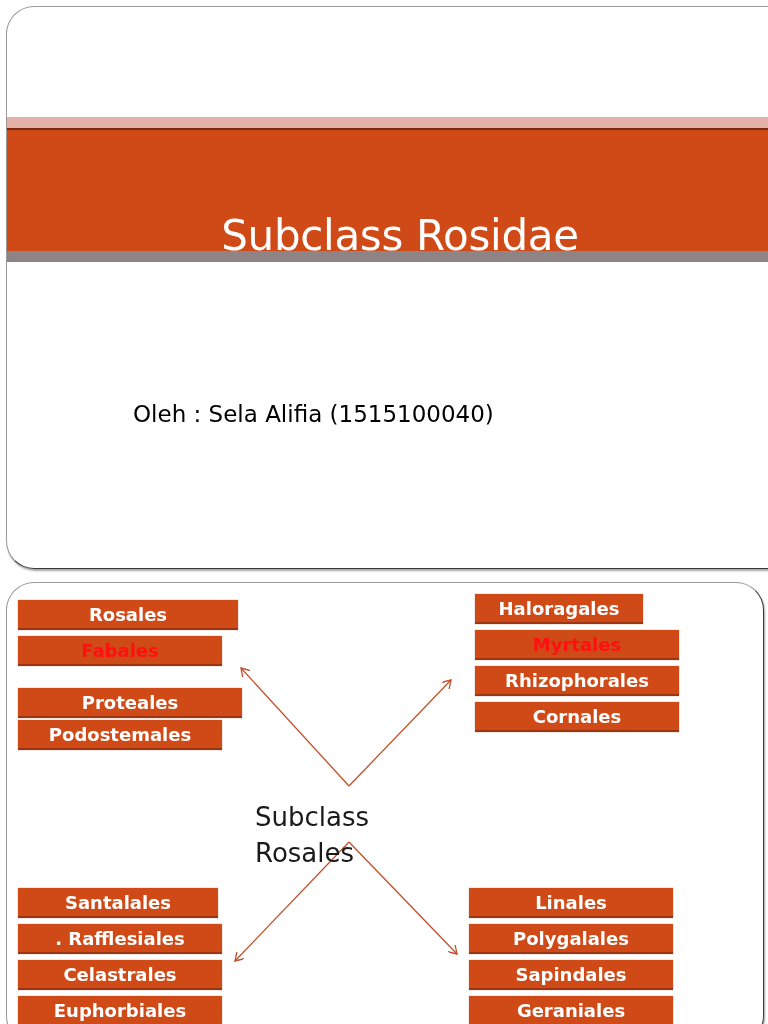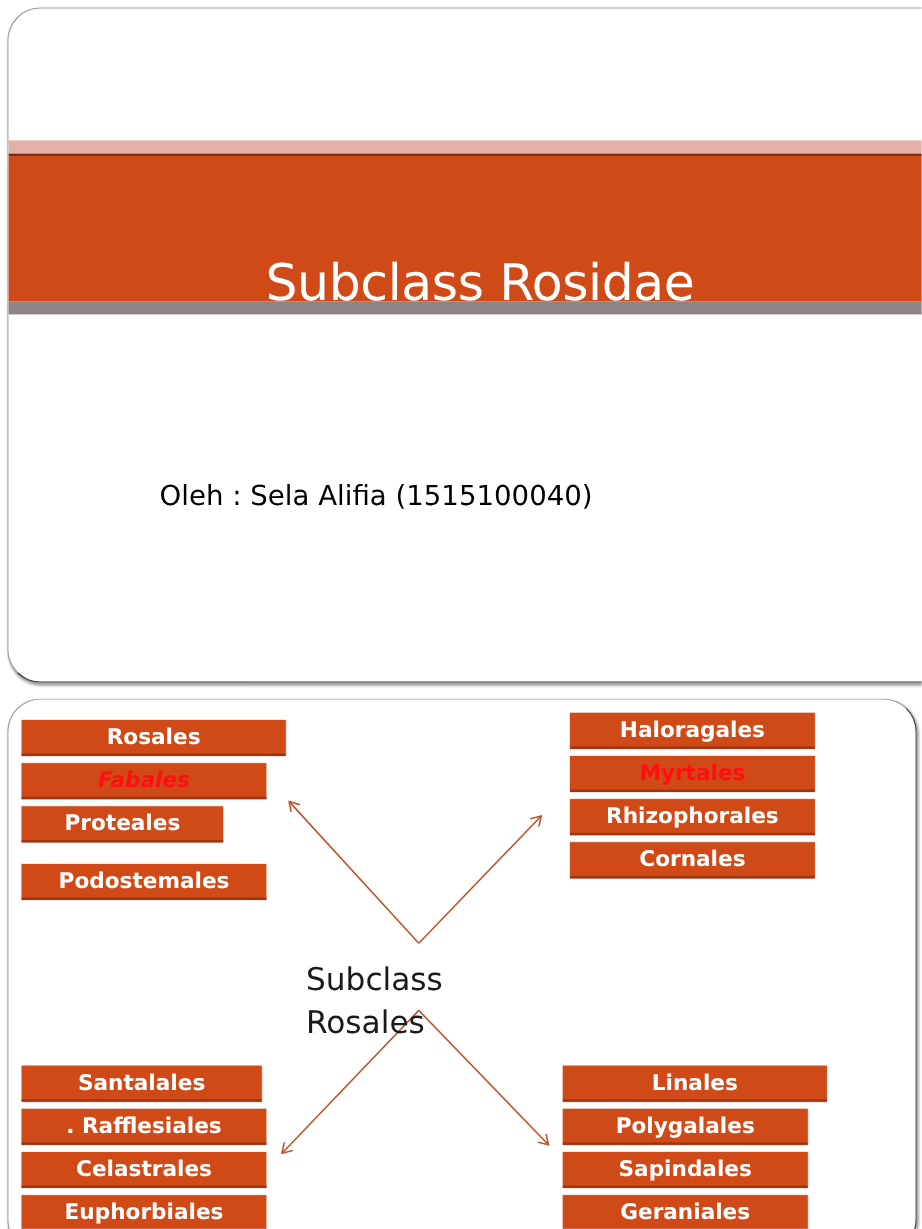--- a/index.html
+++ b/index.html
@@ -42,31 +42,31 @@
     <line x1="342" y1="259" x2="228" y2="378" stroke="#c0502a" stroke-width="1.3" marker-end="url(#ah)"></line>
     <line x1="342" y1="259" x2="450" y2="371" stroke="#c0502a" stroke-width="1.3" marker-end="url(#ah)"></line>
   </svg>
 
   <div class="center-label">
     <div>Subclass</div>
     <div>Rosales</div>
   </div>
 
   <div class="box" style="left:11px;top:17px;width:220px;">Rosales</div>
-  <div class="box red" style="left:11px;top:53px;width:204px;font-style:italic;">Fabales</div>
-  <div class="box" style="left:11px;top:89px;width:168px;">Proteales</div>
+  <div class="box red" style="left:11px;top:53px;width:204px;">Fabales</div>
+  <div class="box" style="left:11px;top:105px;width:224px;">Proteales</div>
   <div class="box" style="left:11px;top:125px;width:204px;margin-top:12px;">Podostemales</div>
 
-  <div class="box" style="left:468px;top:11px;width:204px;">Haloragales</div>
+  <div class="box" style="left:468px;top:11px;width:168px;">Haloragales</div>
   <div class="box red" style="left:468px;top:47px;width:204px;">Myrtales</div>
   <div class="box" style="left:468px;top:83px;width:204px;">Rhizophorales</div>
   <div class="box" style="left:468px;top:119px;width:204px;">Cornales</div>
 
   <div class="box" style="left:11px;top:305px;width:200px;">Santalales</div>
   <div class="box" style="left:11px;top:341px;width:204px;">. Rafflesiales</div>
   <div class="box" style="left:11px;top:377px;width:204px;">Celastrales</div>
   <div class="box" style="left:11px;top:413px;width:204px;">Euphorbiales</div>
 
-  <div class="box" style="left:462px;top:305px;width:220px;">Linales</div>
+  <div class="box" style="left:462px;top:305px;width:204px;">Linales</div>
   <div class="box" style="left:462px;top:341px;width:204px;text-align:center;">Polygalales</div>
   <div class="box" style="left:462px;top:377px;width:204px;">Sapindales</div>
   <div class="box" style="left:462px;top:413px;width:204px;">Geraniales</div>
 </div>
 
 </body></html>

